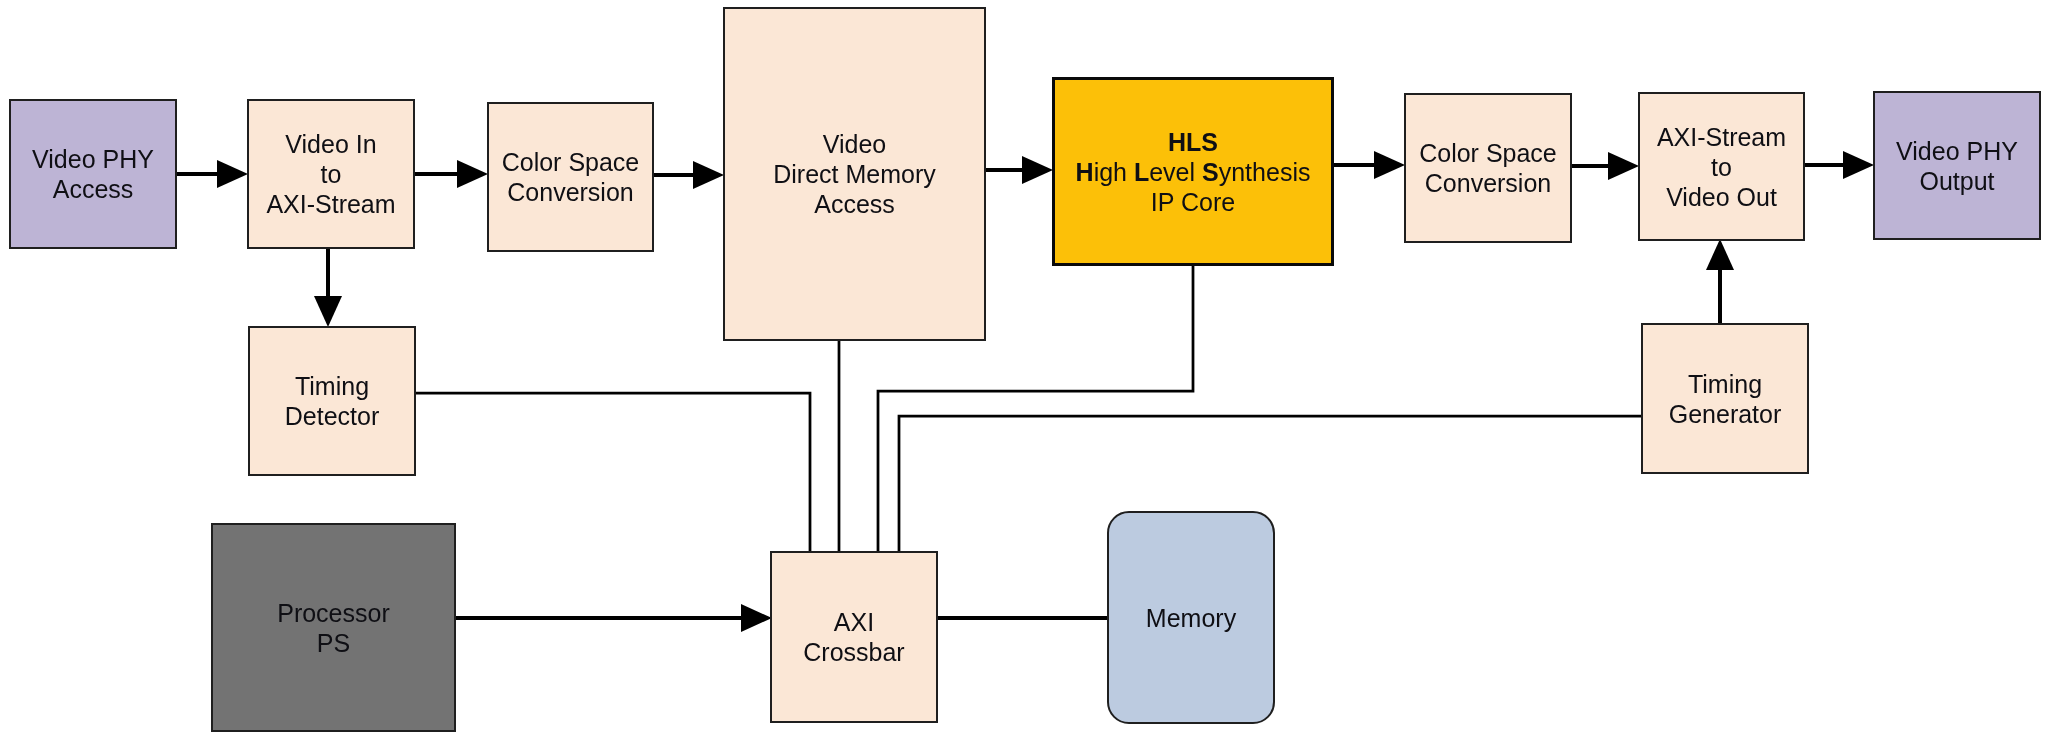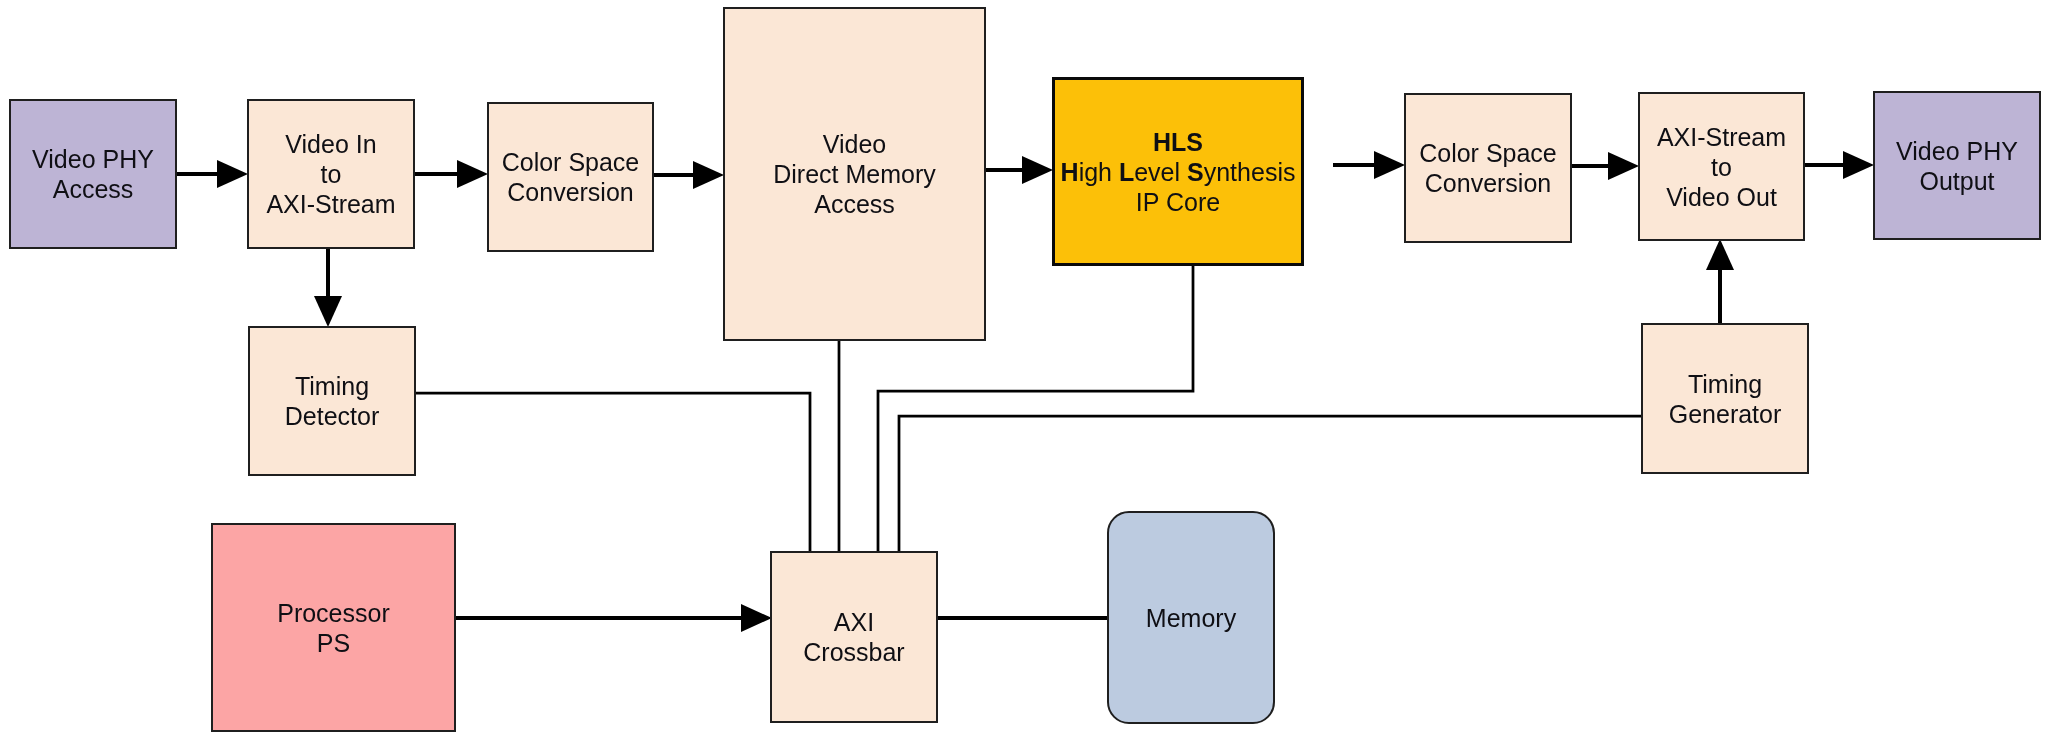--- a/index.html
+++ b/index.html
@@ -88,21 +88,21 @@
     <div class="ln">Color Space</div>
     <div class="ln">Conversion</div>
   </div>
 
   <div class="node" style="left: 723px; top: 7px; width: 263px; height: 334px; background: rgb(251, 231, 214); text-align: center;">
     <div class="ln">Video</div>
     <div class="ln">Direct Memory</div>
     <div class="ln">Access</div>
   </div>
 
-  <div class="node hls" style="left: 1052px; top: 77px; width: 252px; height: 189px; background: rgb(252, 192, 8);">
+  <div class="node hls" style="left: 1052px; top: 77px; width: 282px; height: 189px; background: rgb(252, 192, 8);">
     <div class="ln bold">HLS</div>
     <div class="ln"><span class="bold">H</span><span>igh </span><span class="bold">L</span><span>evel </span><span class="bold">S</span><span>ynthesis</span></div>
     <div class="ln">IP Core</div>
   </div>
 
   <div class="node" style="left: 1404px; top: 93px; width: 168px; height: 150px; background: rgb(251, 231, 214);">
     <div class="ln">Color Space</div>
     <div class="ln">Conversion</div>
   </div>
 
@@ -120,21 +120,21 @@
   <div class="node" style="left: 248px; top: 326px; width: 168px; height: 150px; background: rgb(251, 231, 214);">
     <div class="ln">Timing</div>
     <div class="ln">Detector</div>
   </div>
 
   <div class="node" style="left: 1641px; top: 323px; width: 168px; height: 151px; background: rgb(251, 231, 214);">
     <div class="ln">Timing</div>
     <div class="ln">Generator</div>
   </div>
 
-  <div class="node" style="left: 211px; top: 523px; width: 245px; height: 209px; background: #fca5a5;">
+  <div class="node" style="left: 211px; top: 523px; width: 245px; height: 209px; background: #737373;">
     <div class="ln">Processor</div>
     <div class="ln">PS</div>
   </div>
 
   <div class="node" style="left: 770px; top: 551px; width: 168px; height: 172px; background: rgb(251, 231, 214);">
     <div class="ln">AXI</div>
     <div class="ln">Crossbar</div>
   </div>
 
   <div class="node" style="left: 1107px; top: 511px; width: 168px; height: 213px; background: rgb(188, 203, 224); border-radius: 22px;">

